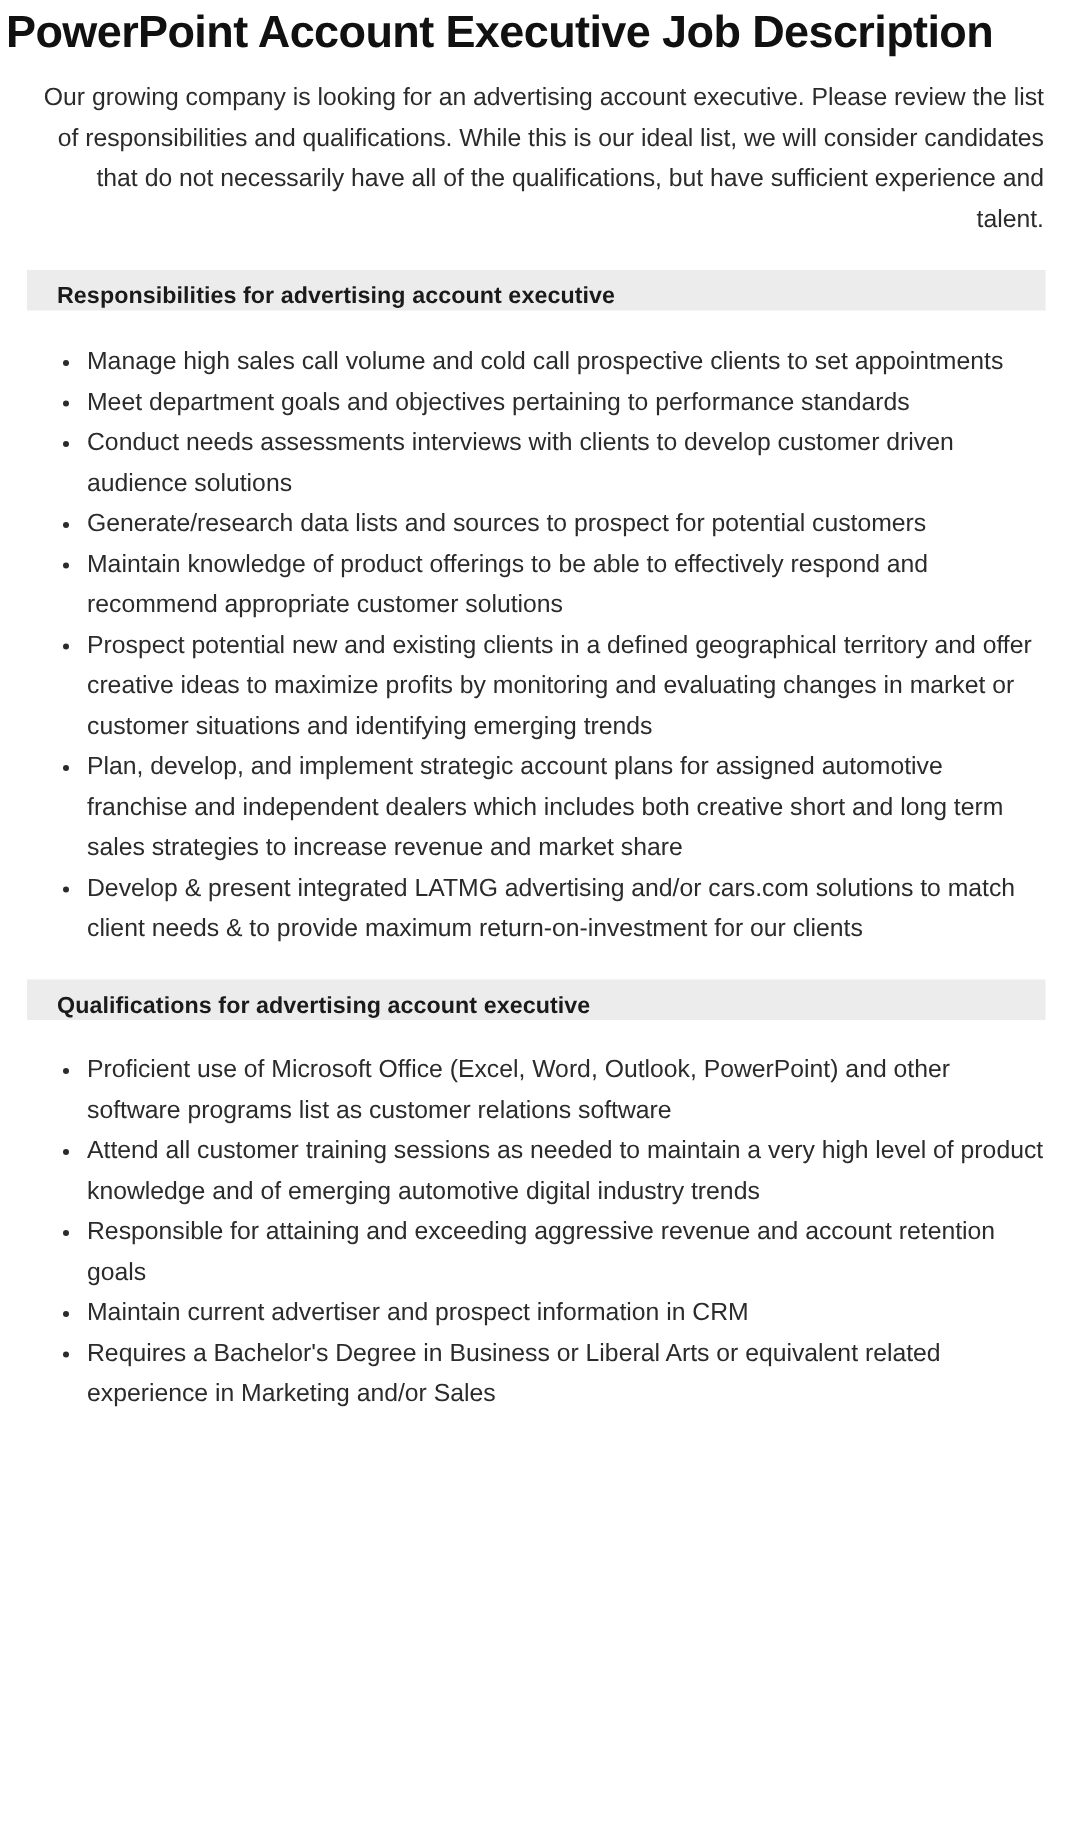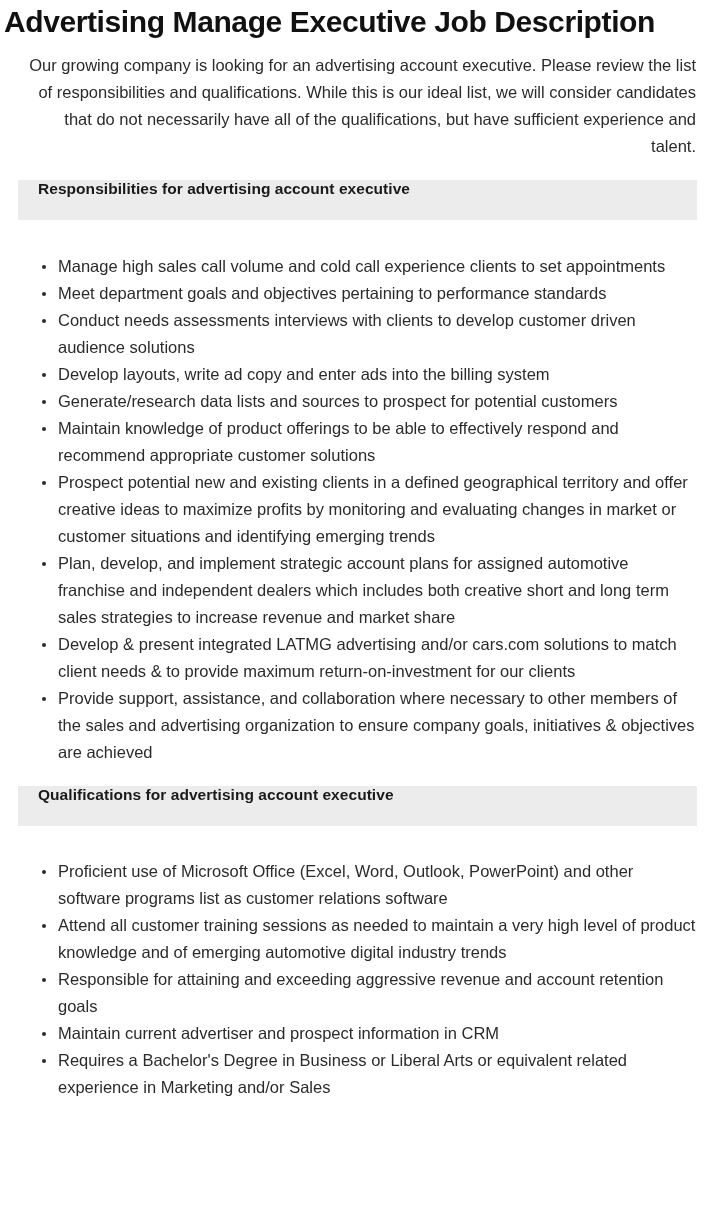--- a/index.html
+++ b/index.html
@@ -43,25 +43,25 @@
     color: #2b2b2b;
     font-weight: 400;
     text-align: right;
   }
 
   
   .section {
     margin-top: 20px;
   }
   .section-header {
-    margin: 0 23px 12px 18px;
+    margin: 0 23px 0 18px;
     background: #ececec;
-    height: 40px;
+    height: 27px;
     display: flex;
-    align-items: flex-start;
+    align-items: flex-end;
     padding-left: 20px;
     box-sizing: border-box;
   }
   .section-header-label {
     font-size: 15.5px;
     font-weight: 700;
     color: #1a1a1a;
     letter-spacing: 0.05px;
   }
 
@@ -92,40 +92,38 @@
 
   .section-body-qualifications ul.bullets {
     padding-top: 20px;
   }
 </style>
 </head>
 <body>
 
 <div class="page">
 
-  <h1 class="doc-title">Advertising Manage Executive Job Description</h1>
+  <h1 class="doc-title">PowerPoint Account Executive Job Description</h1>
 
   <p class="intro">Our growing company is looking for an advertising account executive. Please review the list of responsibilities and qualifications. While this is our ideal list, we will consider candidates that do not necessarily have all of the qualifications, but have sufficient experience and talent.</p>
 
   <div class="section">
     <div class="section-header">
       <span class="section-header-label">Responsibilities for advertising account executive</span>
     </div>
     <div class="section-body">
       <ul class="bullets">
-        <li>Manage high sales call volume and cold call experience clients to set appointments</li>
+        <li>Manage high sales call volume and cold call prospective clients to set appointments</li>
         <li>Meet department goals and objectives pertaining to performance standards</li>
         <li>Conduct needs assessments interviews with clients to develop customer driven audience solutions</li>
-        <li>Develop layouts, write ad copy and enter ads into the billing system</li>
         <li>Generate/research data lists and sources to prospect for potential customers</li>
         <li>Maintain knowledge of product offerings to be able to effectively respond and recommend appropriate customer solutions</li>
         <li>Prospect potential new and existing clients in a defined geographical territory and offer creative ideas to maximize profits by monitoring and evaluating changes in market or customer situations and identifying emerging trends</li>
         <li>Plan, develop, and implement strategic account plans for assigned automotive franchise and independent dealers which includes both creative short and long term sales strategies to increase revenue and market share</li>
         <li>Develop &amp; present integrated LATMG advertising and/or cars.com solutions to match client needs &amp; to provide maximum return-on-investment for our clients</li>
-        <li>Provide support, assistance, and collaboration where necessary to other members of the sales and advertising organization to ensure company goals, initiatives &amp; objectives are achieved</li>
       </ul>
     </div>
   </div>
 
   <div class="section">
     <div class="section-header">
       <span class="section-header-label">Qualifications for advertising account executive</span>
     </div>
     <div class="section-body section-body-qualifications">
       <ul class="bullets">

